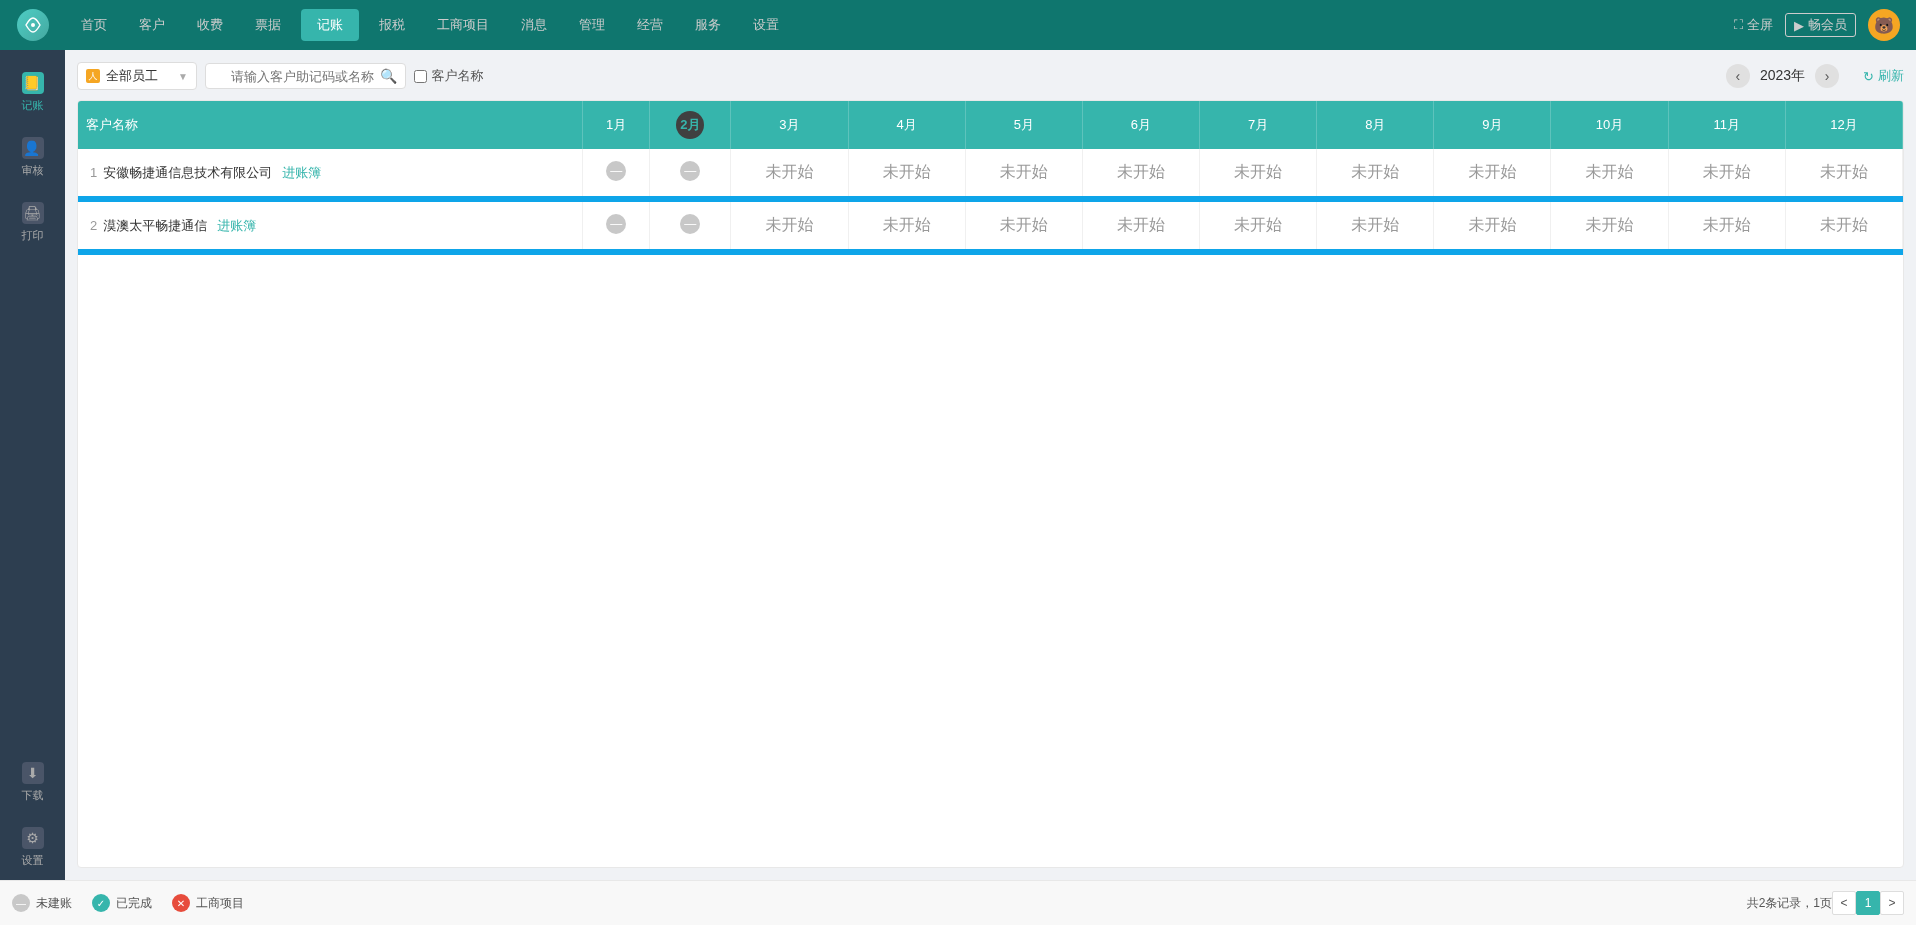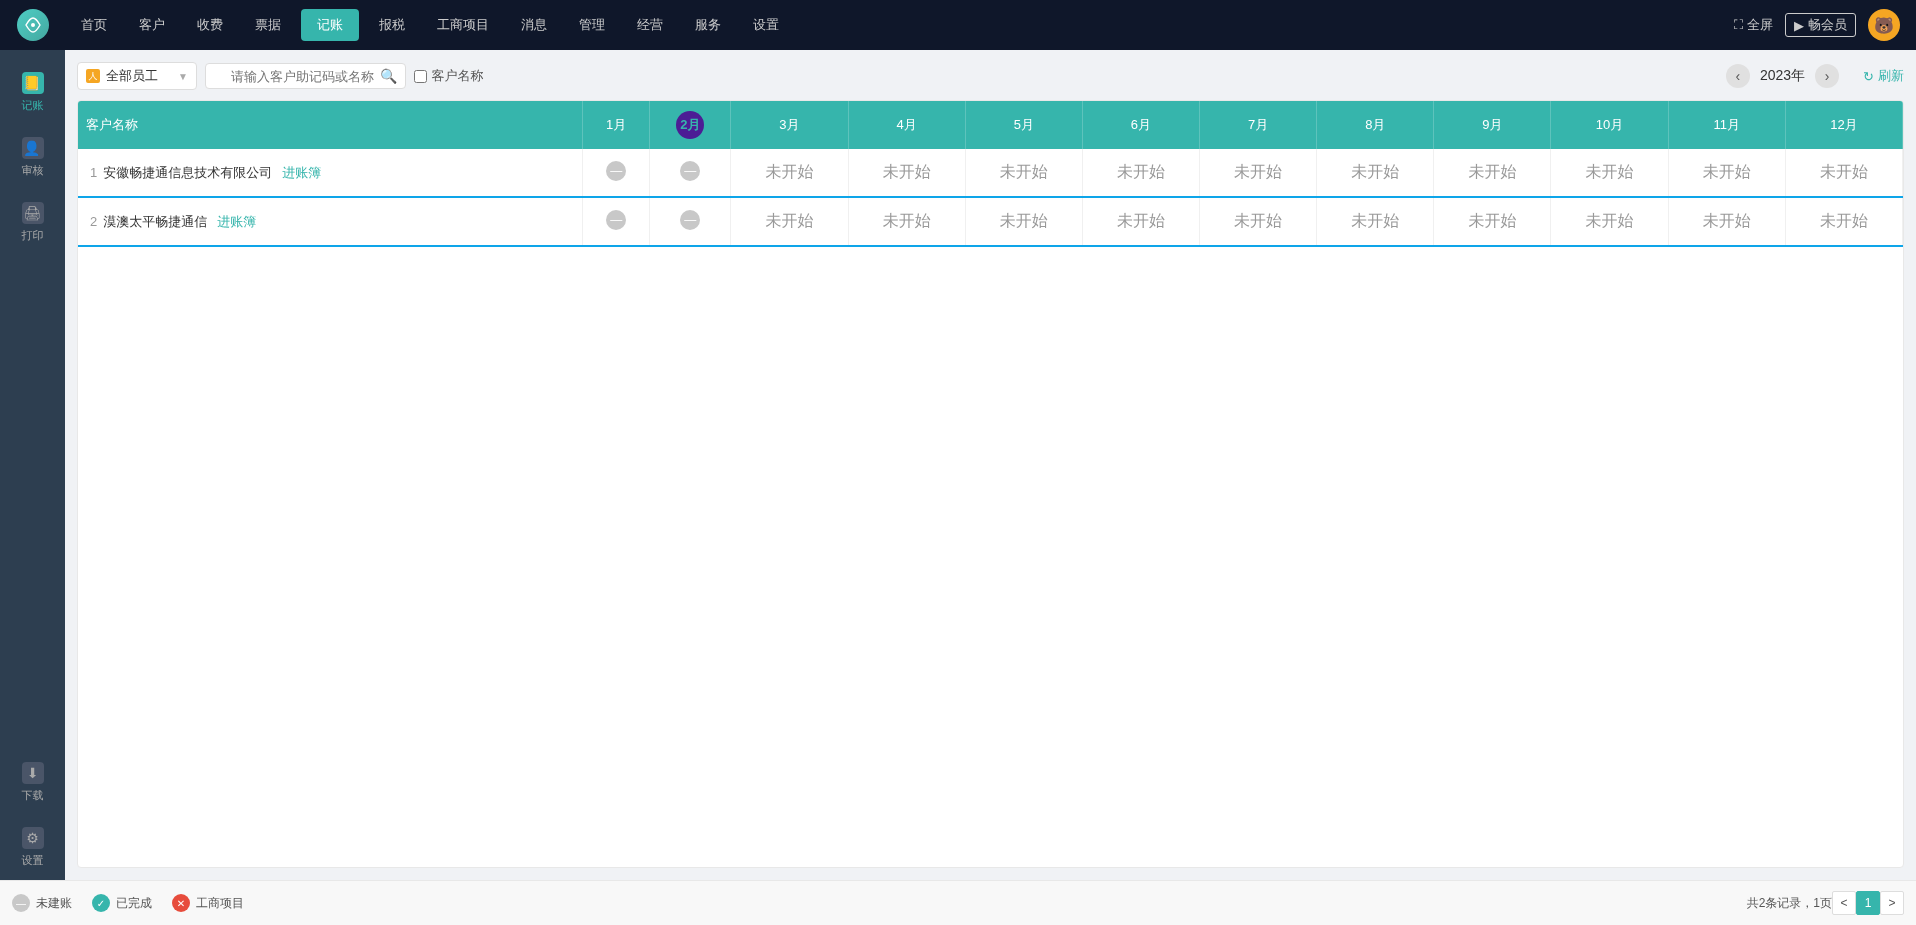--- a/index.html
+++ b/index.html
@@ -1,20 +1,20 @@
 <!DOCTYPE html>
 <html><head>
   <meta charset="utf-8">
   <style>
     * { box-sizing: border-box; margin: 0; padding: 0; }
     body { font-family: 'Microsoft YaHei', Arial, sans-serif; font-size: 13px; background: #f0f2f5; color: #333; height: 925px; overflow: hidden; display: flex; flex-direction: column; }
 
     
     .top-nav {
-      background: #0f172a;
+      background: #0f766e;
       height: 50px;
       display: flex;
       align-items: center;
       flex-shrink: 0;
     }
     .top-nav .logo {
       width: 65px;
       display: flex;
       align-items: center;
       justify-content: center;
@@ -211,26 +211,26 @@
     thead th:first-child {
       text-align: left;
       min-width: 280px;
     }
     .month-circle {
       display: inline-flex;
       align-items: center;
       justify-content: center;
       width: 28px; height: 28px;
       border-radius: 50%;
-      background: #4c1d95;
+      background: #404040;
       color: #36b5ac;
       font-weight: bold;
     }
     tbody tr {
-      border-bottom: 2px solid #0ea5e9;
+      border-bottom: 6px solid #0ea5e9;
     }
     tbody td {
       padding: 12px 8px;
       text-align: center;
       font-size: 13px;
       border-right: 1px solid #f0f0f0;
     }
     tbody td:first-child {
       text-align: left;
       padding-left: 12px;

